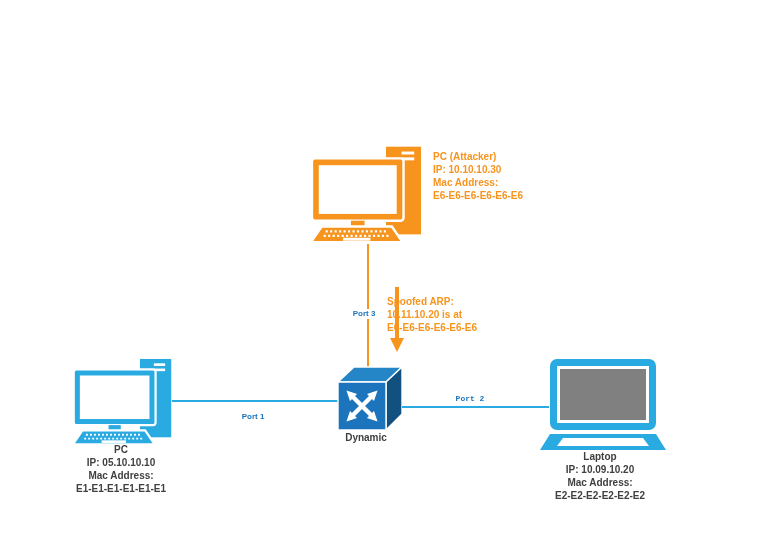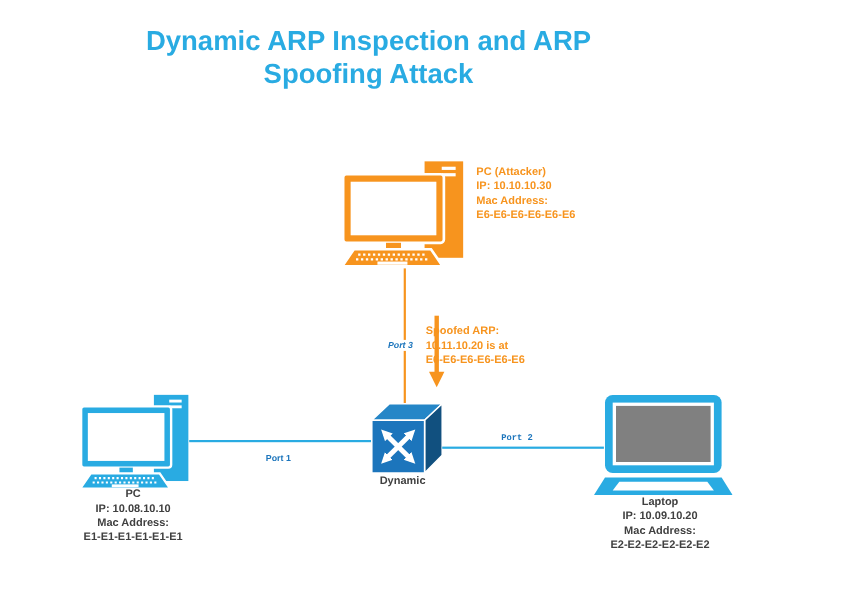--- a/index.html
+++ b/index.html
@@ -49,21 +49,20 @@
   .switch-icon .face-front{fill:var(--switch_blue);stroke:#ffffff;stroke-width:1.4;stroke-linejoin:round;}
   .switch-icon .face-top{fill:var(--switch_top);stroke:#ffffff;stroke-width:1.4;stroke-linejoin:round;}
   .switch-icon .face-side{fill:var(--switch_side);stroke:#ffffff;stroke-width:1.4;stroke-linejoin:round;}
   .switch-icon .xarrow{stroke:#ffffff;stroke-width:4.5;}
 </style>
 </head>
 <body>
 
 <div class="canvas">
 
-  <div class="title">Dynamic ARP Inspection and ARP Spoofing Attack</div>
 
   <svg class="device-icon orange" style="left:310px;top:138px;" width="113" height="107" viewBox="0 0 116 108">
     <rect class="body" x="78" y="8" width="36" height="90"></rect>
     <rect class="vent" x="94" y="13" width="13" height="3"></rect>
     <rect class="vent" x="94" y="19" width="13" height="3"></rect>
     <rect class="body sep" x="2" y="20" width="94" height="64" rx="3"></rect>
     <rect class="screen" x="9" y="27" width="80" height="50"></rect>
     <rect class="body" x="42" y="84" width="14" height="7"></rect>
     <polygon class="body sep" points="12,90 84,90 95,106 1,106"></polygon>
     <line class="keys" x1="16" y1="95" x2="80" y2="95"></line>
@@ -72,21 +71,21 @@
   </svg>
 
   <div class="orange-block" style="left:433px;top:150px;">
     <div>PC (Attacker)</div>
     <div>IP: 10.10.10.30</div>
     <div>Mac Address:</div>
     <div>E6-E6-E6-E6-E6-E6</div>
   </div>
 
   <div class="vline-orange" style="left:367px;top:244px;height:124px;"></div>
-  <div class="port-label" style="left:364px;top:309px;font-style:italic;">Port 3</div>
+  <div class="port-label" style="left:364px;top:309px;">Port 3</div>
 
   <div class="arrow-stem" style="left:395px;top:287px;height:52px;"></div>
   <div class="arrow-head" style="left:390px;top:338px;"></div>
   <div class="orange-block" style="left:387px;top:295px;">
     <div>Spoofed ARP:</div>
     <div>10.11.10.20 is at</div>
     <div>E6-E6-E6-E6-E6-E6</div>
   </div>
 
   <svg class="device-icon blue" style="left:72px;top:352px;" width="101" height="94" viewBox="0 0 116 108">
@@ -97,21 +96,21 @@
     <rect class="screen" x="9" y="27" width="80" height="50"></rect>
     <rect class="body" x="42" y="84" width="14" height="7"></rect>
     <polygon class="body sep" points="12,90 84,90 95,106 1,106"></polygon>
     <line class="keys" x1="16" y1="95" x2="80" y2="95"></line>
     <line class="keys" x1="14" y1="99.5" x2="82" y2="99.5"></line>
     <rect class="spacebar" x="34" y="101.5" width="28" height="3"></rect>
   </svg>
 
   <div class="label-block" style="left:121px;top:443px;text-align:center;">
     <div>PC</div>
-    <div>IP: 10.08.10.10</div>
+    <div>IP: 05.10.10.10</div>
     <div>Mac Address:</div>
     <div>E1-E1-E1-E1-E1-E1</div>
   </div>
 
   <div class="hline" style="left:172px;top:400px;width:166px;"></div>
   <div class="port-label" style="left:253px;top:412px;">Port 1</div>
 
   <svg class="switch-icon" style="position:absolute;left:336px;top:365px;" width="68" height="66" viewBox="0 0 68 66">
     <defs>
       <marker id="ah" markerUnits="userSpaceOnUse" markerWidth="12" markerHeight="12" refX="5" refY="5" orient="auto-start-reverse">

